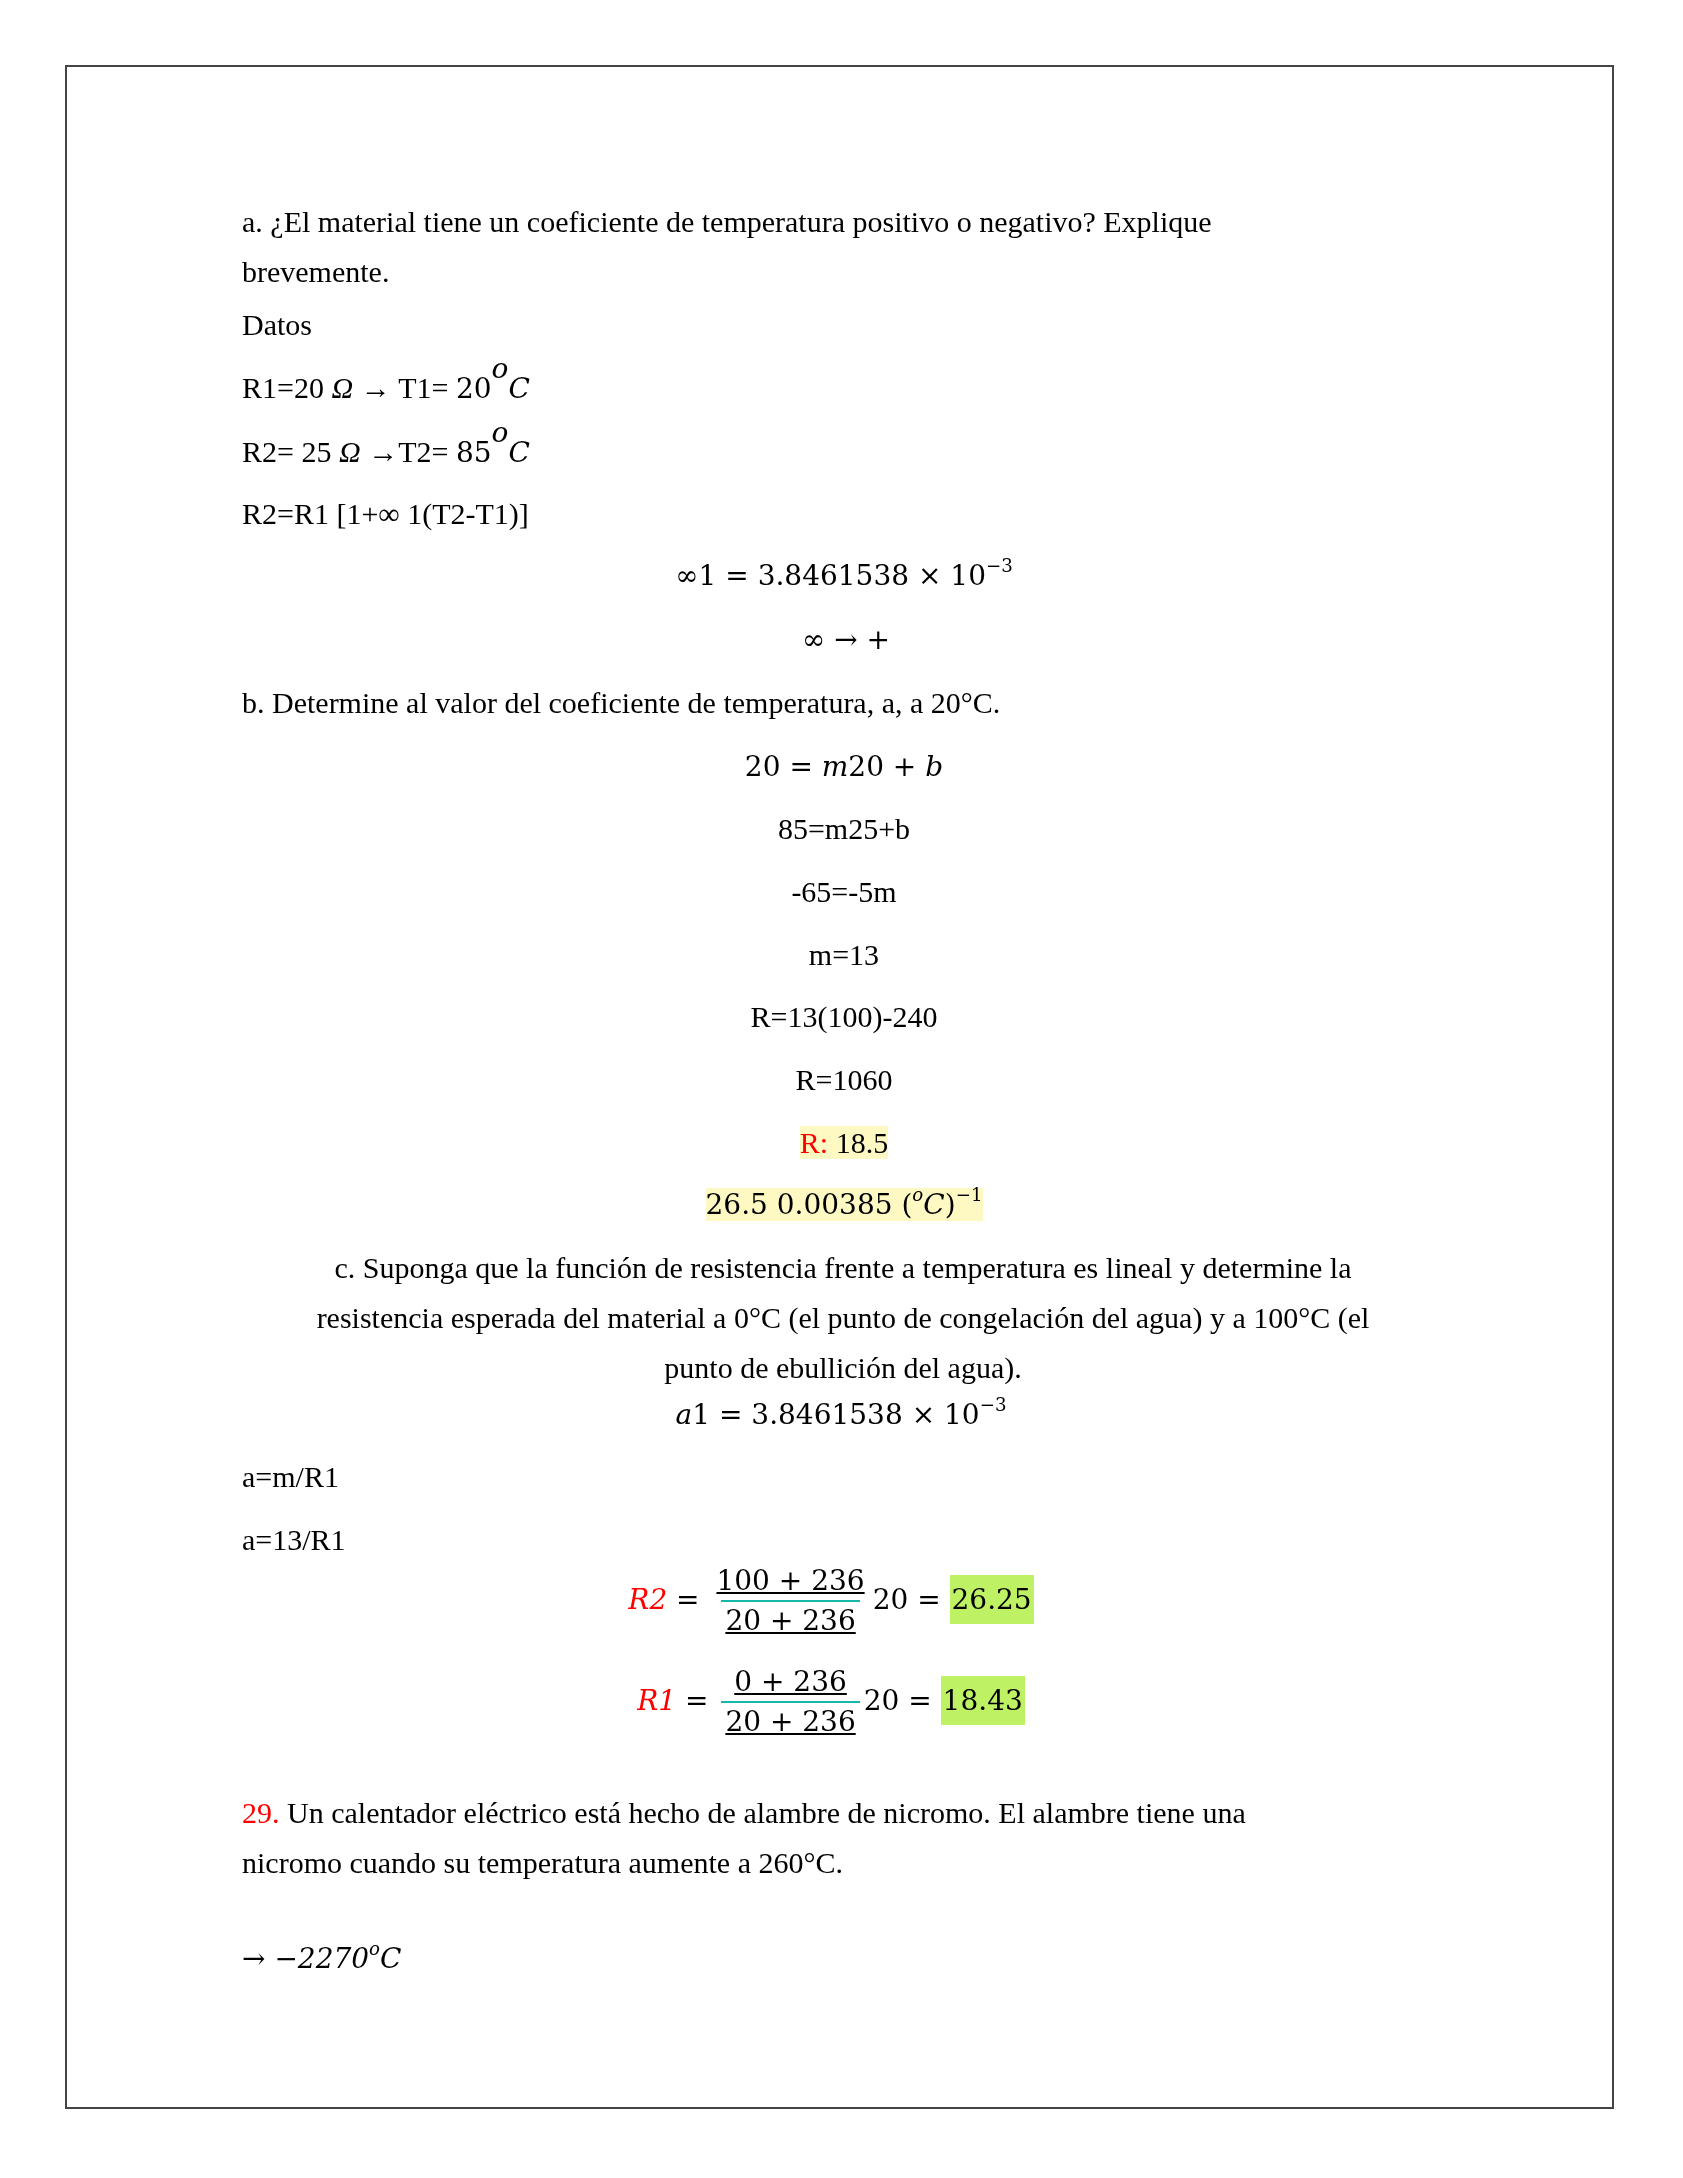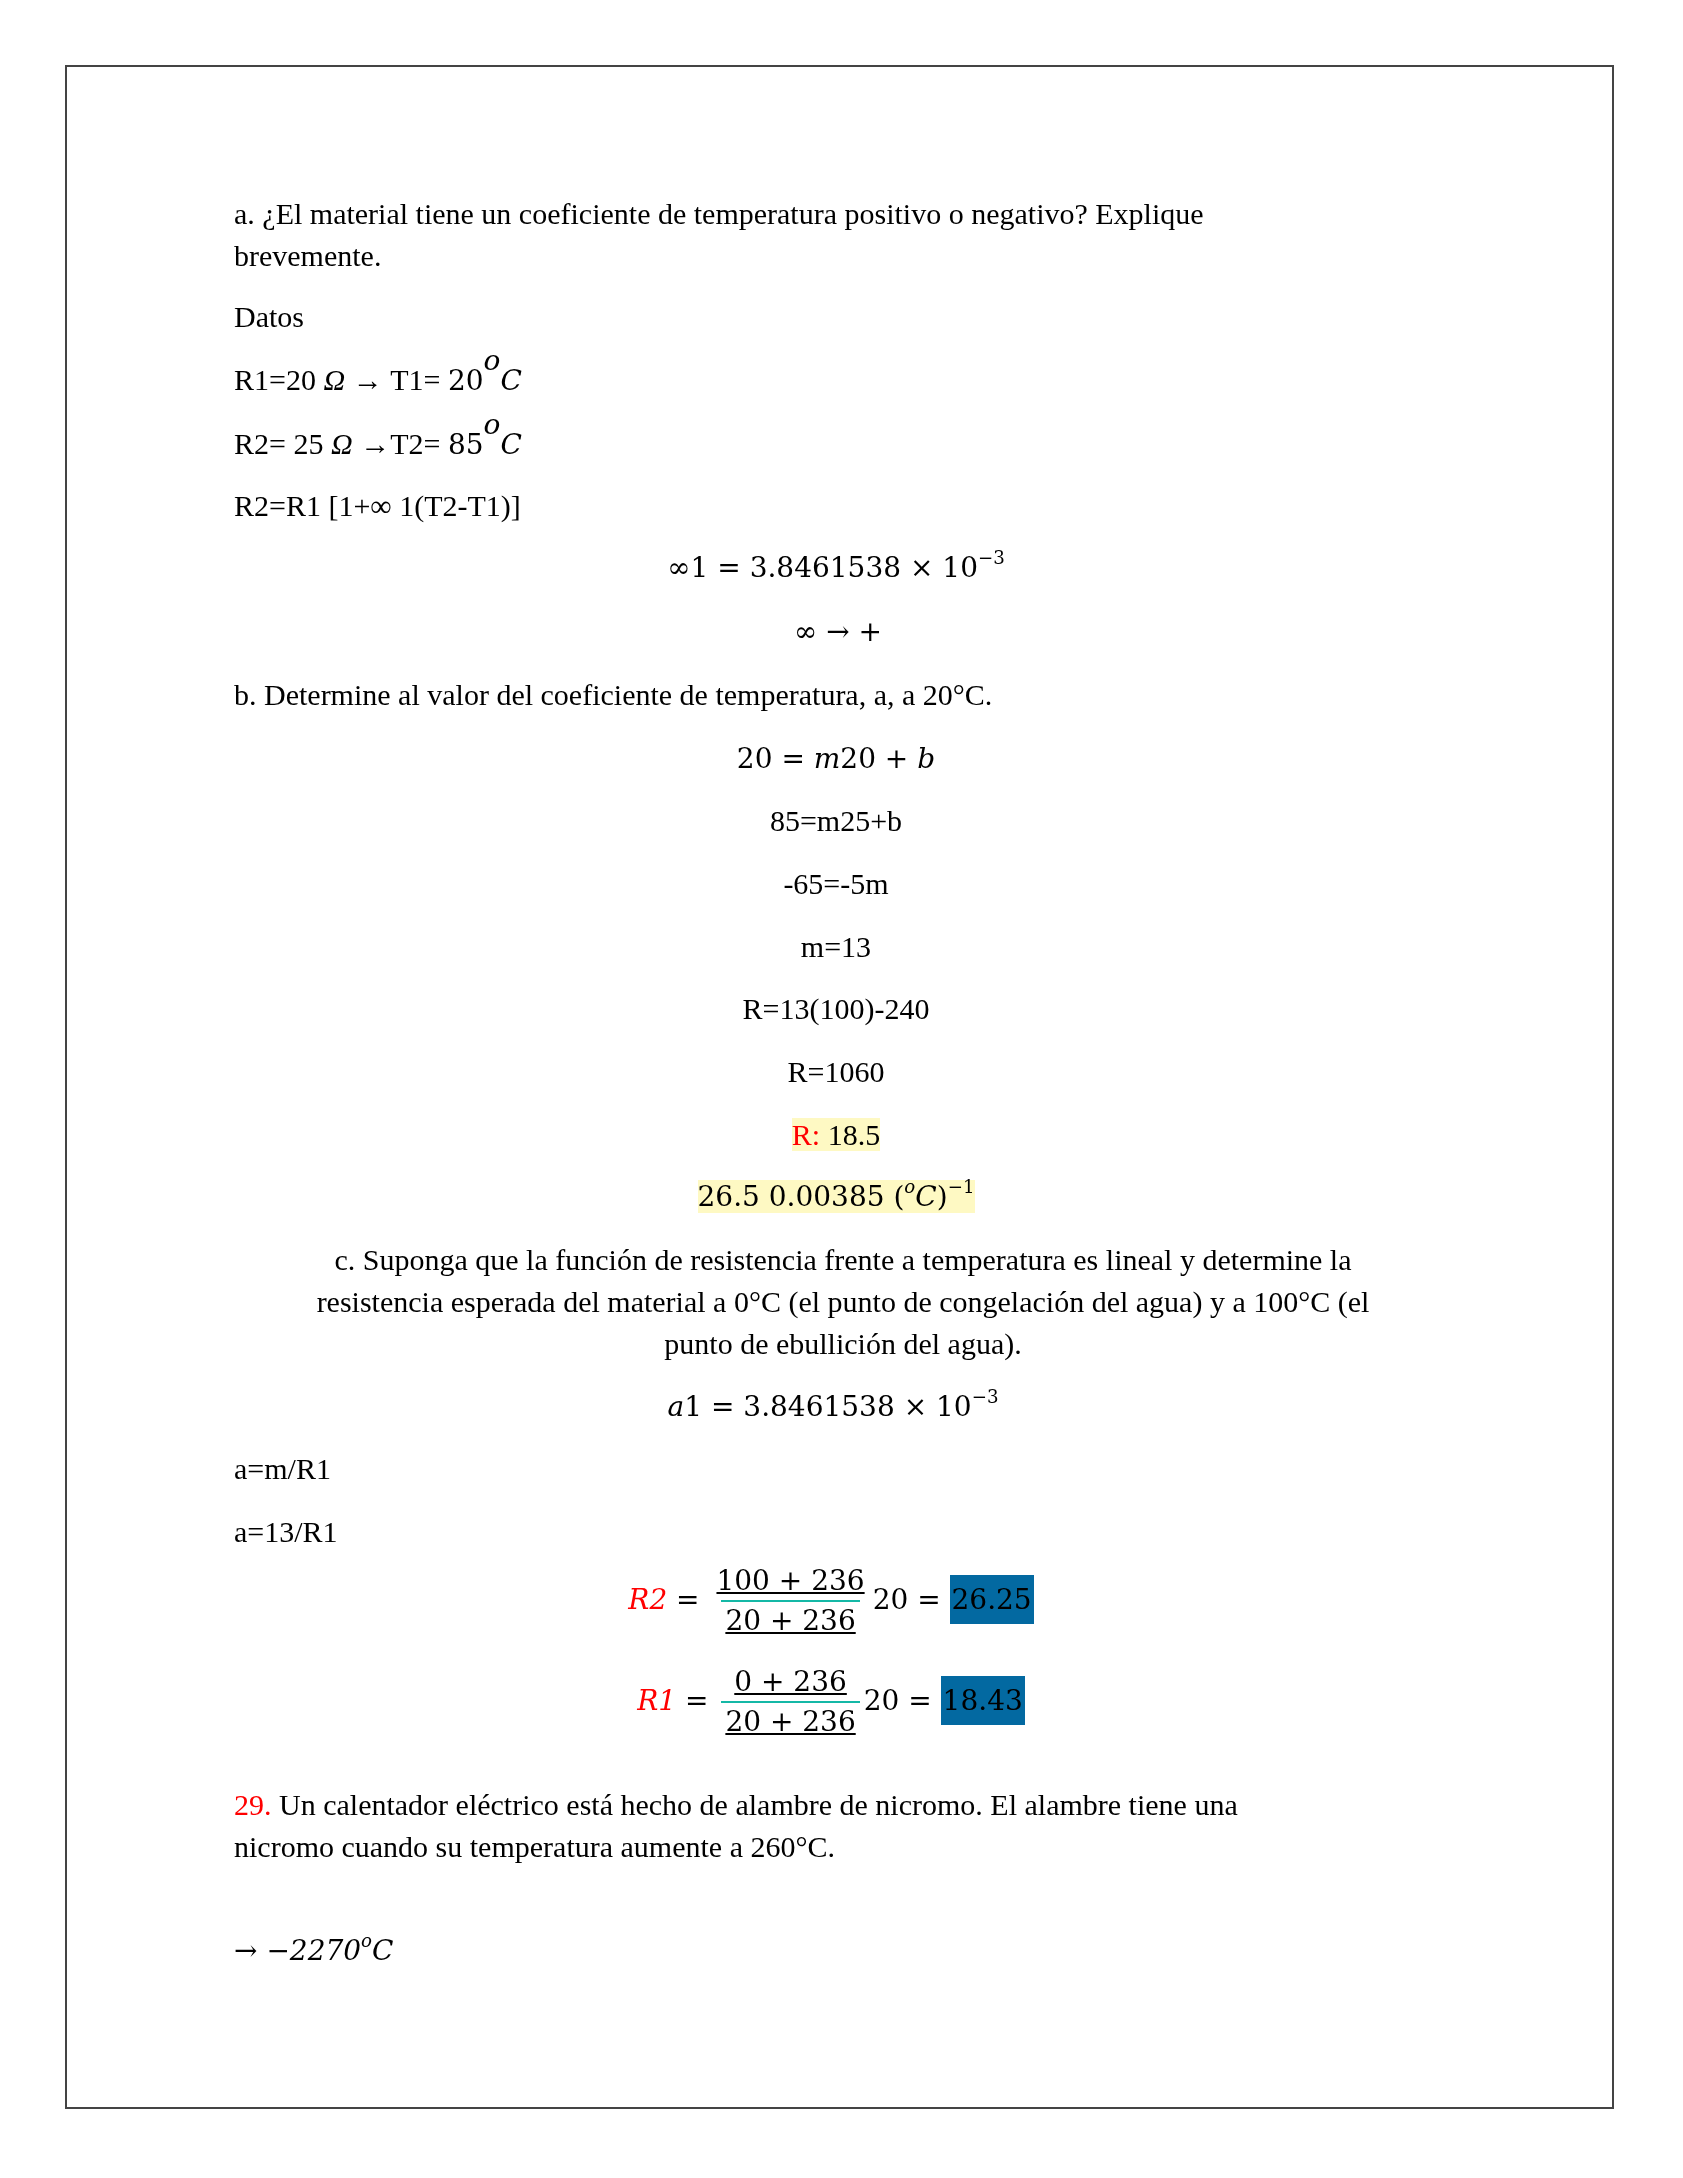--- a/index.html
+++ b/index.html
@@ -6,32 +6,32 @@
     body { width: 1683px; height: 2178px; position: relative; overflow: hidden; }
     .page-border {
       position: absolute; left: 65px; top: 65px; width: 1549px; height: 2044px;
       border: 2px solid #444444; box-sizing: border-box;
     }
     .content {
       position: absolute; left: 234px; top: 193px; width: 1218px;
       font-family: "Liberation Serif", "DejaVu Serif", serif;
       font-size: 30px; color: #000; line-height: 42px;
     }
-    .p { margin: 0; }
+    .p { margin: 8px; }
     .math { font-family: "DejaVu Serif", "Liberation Serif", serif; font-size: 28px; }
     .center { text-align: center; }
     .it { font-style: italic; }
     .red { color: #ff0000; }
     .hl { background: #fef9c3; }
     sup { font-size: 0.65em; vertical-align: 0.7em; line-height: 0; }
     .abs { position: absolute; left: 0; width: 100%; }
     .frac { display: inline-flex; flex-direction: column; align-items: center; vertical-align: middle; margin: 0 4px; text-decoration: underline; }
     .frac .num { padding: 0 4px; line-height: 38px; }
     .frac .den { padding: 0 4px; line-height: 38px; border-top: 2px solid #14b8a6; }
-    .hlbox { background: #0369a1; padding: 8px 2px; }
+    .hlbox { background: #bef264; padding: 8px 2px; }
   </style>
 </head>
 <body>
 
 <div class="page-border"></div>
 
 <div class="content">
 
   <div class="abs" style="top:0px;">
     <p class="p">a. ¿El material tiene un coeficiente de temperatura positivo o negativo? Explique</p>

